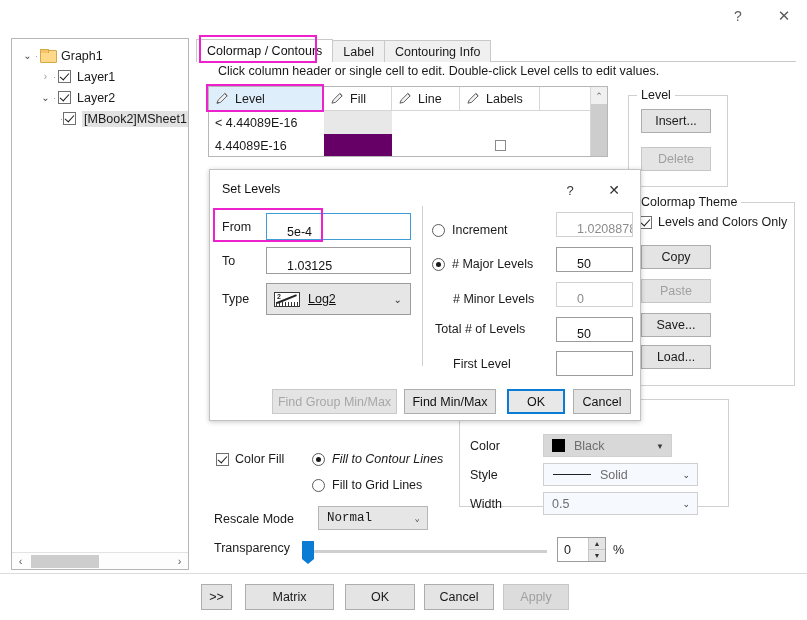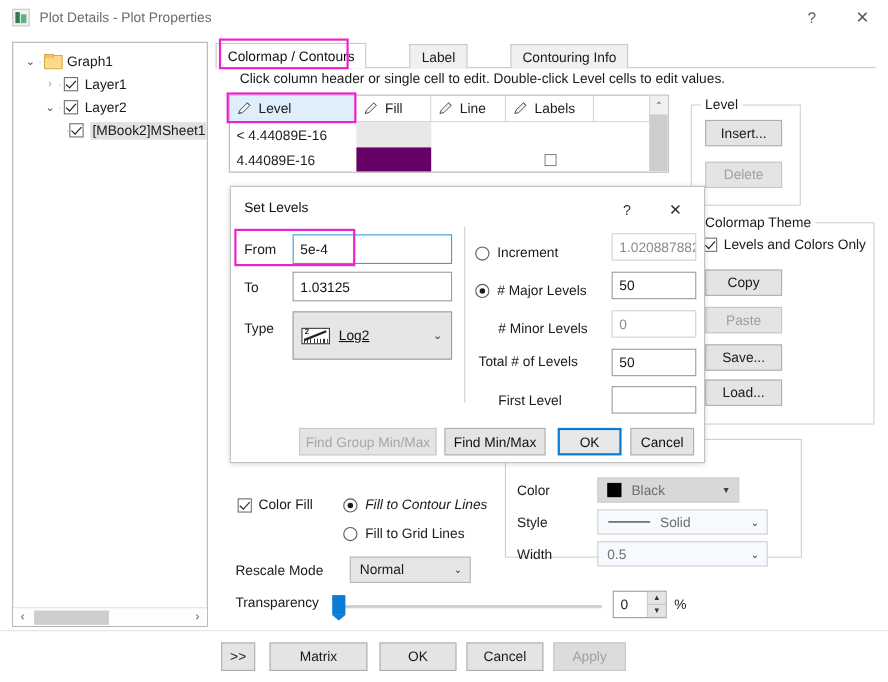--- a/index.html
+++ b/index.html
@@ -78,21 +78,21 @@
     background: #fdfdfd; border-top: 1px solid #e3e3e3;
     display: flex; align-items: center;
   }
   .hscroll .arrow { width: 17px; text-align: center; color: #5a5a5a; font-size: 11px; }
   .hscroll .thumb { height: 13px; width: 68px; background: #cdcdcd; margin-left: 2px; }
   .hscroll .track { flex: 1; }
 
   
   .content { position: absolute; left: 196px; top: 38px; width: 600px; height: 532px; }
 
-  .tabstrip { position: absolute; left: 0; top: 0; height: 24px; display: flex; align-items: flex-end; gap: 40px; }
+  .tabstrip { position: absolute; left: 0; top: 0; height: 24px; display: flex; align-items: flex-end; }
   .tab {
     height: 22px; padding: 0 10px; display: flex; align-items: center;
     font-size: 12.5px; border: 1px solid #c9c9c9; border-bottom: none;
     background: #f0f0f0; color: #1a1a1a; margin-right: -1px;
   }
   .tab.active { background: #ffffff; height: 23px; color: #111; }
   .tab-hl {
     position: absolute; left: 3px; top: -3px; width: 118px; height: 28px;
     border: 2.5px solid #ee22cc; pointer-events: none;
   }
@@ -206,21 +206,21 @@
     background: #ffffff; border: 1px solid #c2c2c2;
     box-shadow: 0 1px 5px rgba(0,0,0,0.22);
   }
   .modal-title { position: absolute; left: 12px; top: 12px; font-size: 12.5px; color: #111; }
   .m-help { position: absolute; right: 56px; top: 8px; width: 28px; height: 24px;
             display:flex; align-items:center; justify-content:center; font-size: 13px; color: #333; }
   .m-close { position: absolute; right: 12px; top: 8px; width: 28px; height: 24px;
             display:flex; align-items:center; justify-content:center; font-size: 14px; color: #333; }
   .m-input {
     position: absolute; border: 1px solid #3e9cd6; background: #fff;
-    font-size: 12.5px; display: flex; align-items: center; padding-left: 6px; color: #111;
+    font-size: 12.5px; display: flex; align-items: flex-end; padding-left: 20px; color: #111;
   }
   .m-input.plain { border-color: #9c9c9c; }
   .m-input.ro { border-color: #d2d2d2; color: #8c8c8c; background: #fff; }
   .from-hl {
     position: absolute; left: 213px; top: 208px; width: 110px; height: 34px;
     border: 2.5px solid #ee22cc; z-index: 5; pointer-events: none;
   }
   .m-combo {
     position: absolute; border: 1px solid #9c9c9c; background: #e6e6e6;
     display: flex; align-items: center; font-size: 12.5px; color: #111;
@@ -244,24 +244,20 @@
     font-size: 12.5px; display:flex; align-items:center; justify-content:center; color:#111;
   }
   .mbtn.disabled { color: #a7a7a7; border-color: #c9c9c9; }
   .mbtn.primary { border: 2px solid #0a7cd4; background: #e8e8e8; }
 </style>
 </head>
 <body>
 
 <div id="root">
 
-  <div class="titlebar">
-    <div class="app-icon"></div>
-    <div class="title">Plot Details - Plot Properties</div>
-  </div>
   <div class="tb-btn tb-help">?</div>
   <div class="tb-btn tb-close">✕</div>
 
   <div class="tree-panel">
     <div class="tree-inner">
 
       <div class="tnode" style="padding-left:8px;">
         <span class="chev">⌄</span>
         <span class="dots">·</span>
         <span class="folder"></span>
@@ -419,21 +415,21 @@
   <div style="position:absolute; left:312px; top:452px; display:flex; align-items:center;font-style:italic;">
     <span class="radio on"></span>
     <span class="lbl">Fill to Contour Lines</span>
   </div>
   <div style="position:absolute; left:312px; top:478px; display:flex; align-items:center;">
     <span class="radio"></span>
     <span class="lbl">Fill to Grid Lines</span>
   </div>
 
   <span class="lbl" style="position:absolute; left:214px; top:512px;">Rescale Mode</span>
-  <div class="combo" style="position:absolute; left:318px; top:506px; width:110px; height:24px;">
+  <div class="combo" style="position:absolute; left:318px; top:506px; width:110px; height:24px;font-family:Liberation Mono, monospace;">
     <span>Normal</span>
     <span class="caret">⌄</span>
   </div>
 
   <span class="lbl" style="position:absolute; left:214px; top:541px;">Transparency</span>
   <div class="slider-track" style="left:312px; top:550px; width:235px;"></div>
   <div class="slider-thumb" style="left:302px; top:541px;"></div>
   <div class="spin" style="left:557px; top:537px; width:49px; height:25px;">
     <span>0</span>
     <span class="spin-btns">
@@ -461,21 +457,21 @@
     <div class="m-input" style="left:56px; top:43px; width:145px; height:27px;">
       <span>5e-4</span>
     </div>
 
     <span class="lbl" style="position:absolute; left:12px; top:84px;">To</span>
     <div class="m-input plain" style="left:56px; top:77px; width:145px; height:27px;">
       <span>1.03125</span>
     </div>
 
     <span class="lbl" style="position:absolute; left:12px; top:122px;">Type</span>
-    <div class="m-combo" style="left:56px; top:113px; width:145px; height:44px;text-decoration:underline;">
+    <div class="m-combo" style="left:56px; top:113px; width:145px; height:32px;text-decoration:underline;">
       <span class="log2icon">
         <span class="two">2</span>
         <span class="ticks"></span>
       </span>
       <span>Log2</span>
       <span style="position:absolute; right:8px; font-size:10px; color:#333;">⌄</span>
     </div>
 
     <div class="m-divider" style="left:212px; top:36px; height:160px;"></div>
 

